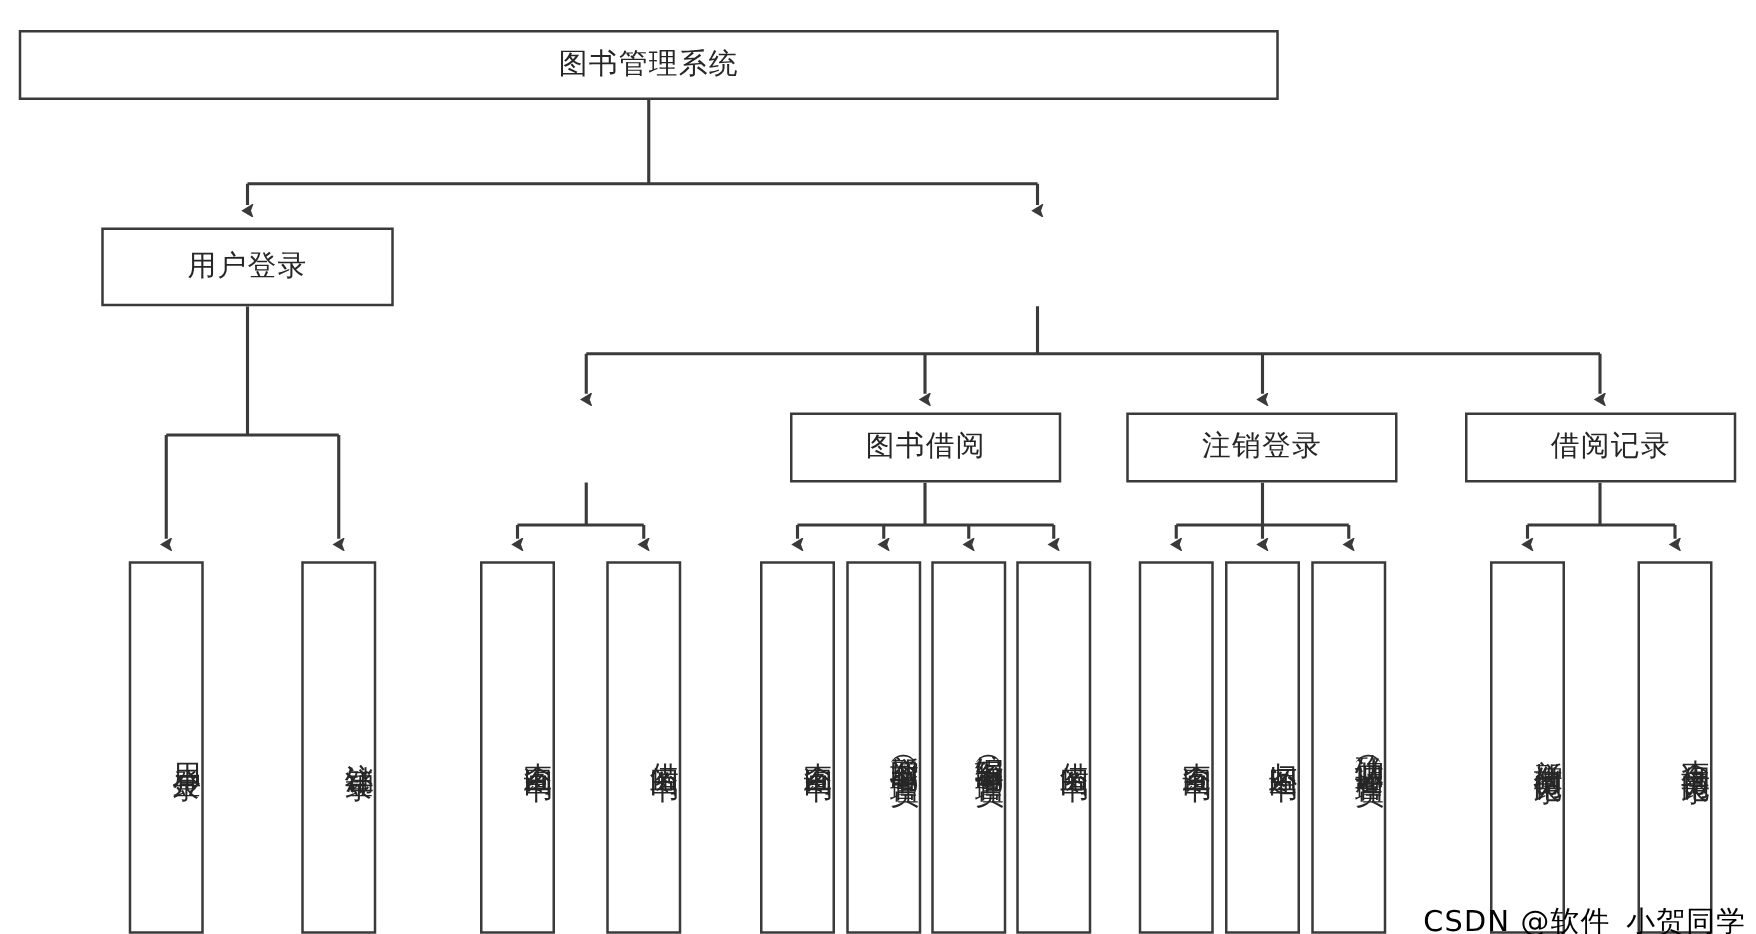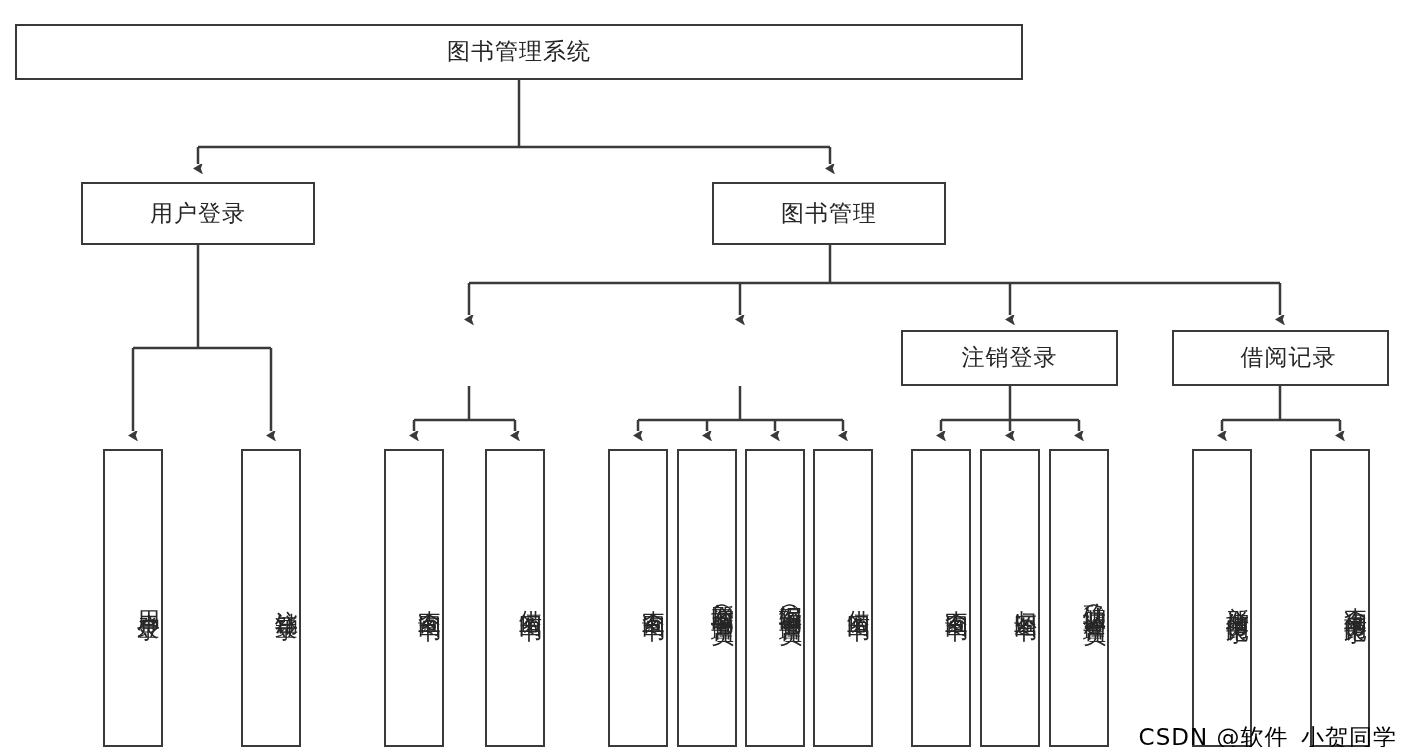--- a/index.html
+++ b/index.html
@@ -128,22 +128,22 @@
 
     <path class="wire" d="M1280,374 L1280,408"></path>
     <path class="wire" d="M1222,408 L1340,408"></path>
     <path class="wire" d="M1222,408 L1222,419" marker-end="url(#arrow)"></path>
     <path class="wire" d="M1340,408 L1340,419" marker-end="url(#arrow)"></path>
   </svg>
 
   <div class="node node-h node-root" style="left:15px; top:12px; width:1008px; height:56px;">图书管理系统</div>
 
   <div class="node node-h" style="left:81px; top:170px; width:234px; height:63px;">用户登录</div>
-  <div class="node node-h" style="left:712px; top:170px; width:234px; height:63px;">图书管理</div>
 
+  <div class="node node-h" style="left:632px; top:318px; width:217px; height:56px;">图书借阅</div>
   <div class="node node-h" style="left:901px; top:318px; width:217px; height:56px;">注销登录</div>
   <div class="node node-h" style="left:1172px; top:318px; width:217px; height:56px;padding-left:16px;">借阅记录</div>
 
   <div class="node node-v" style="left:103px; top:437px; width:60px; height:298px;">
     <span class="vlabel">用户登录</span>
   </div>
   <div class="node node-v" style="left:241px; top:437px; width:60px; height:298px;">
     <span class="vlabel">注销登录</span>
   </div>
 

